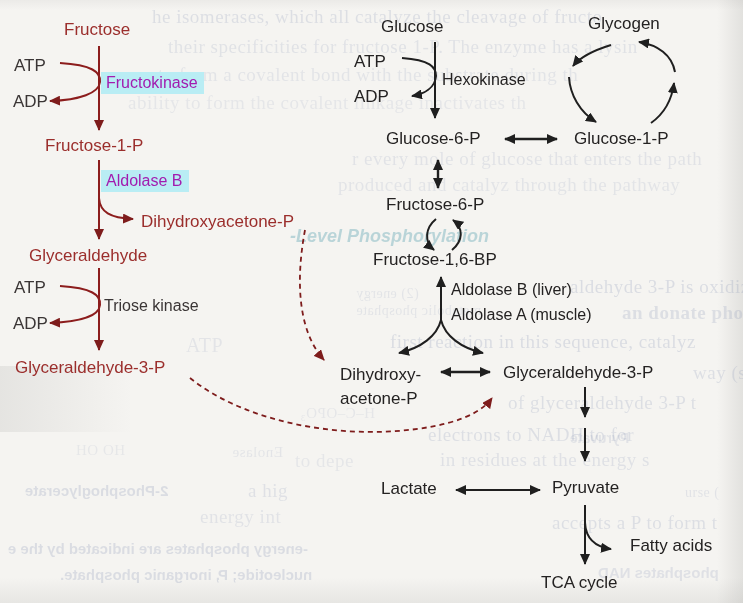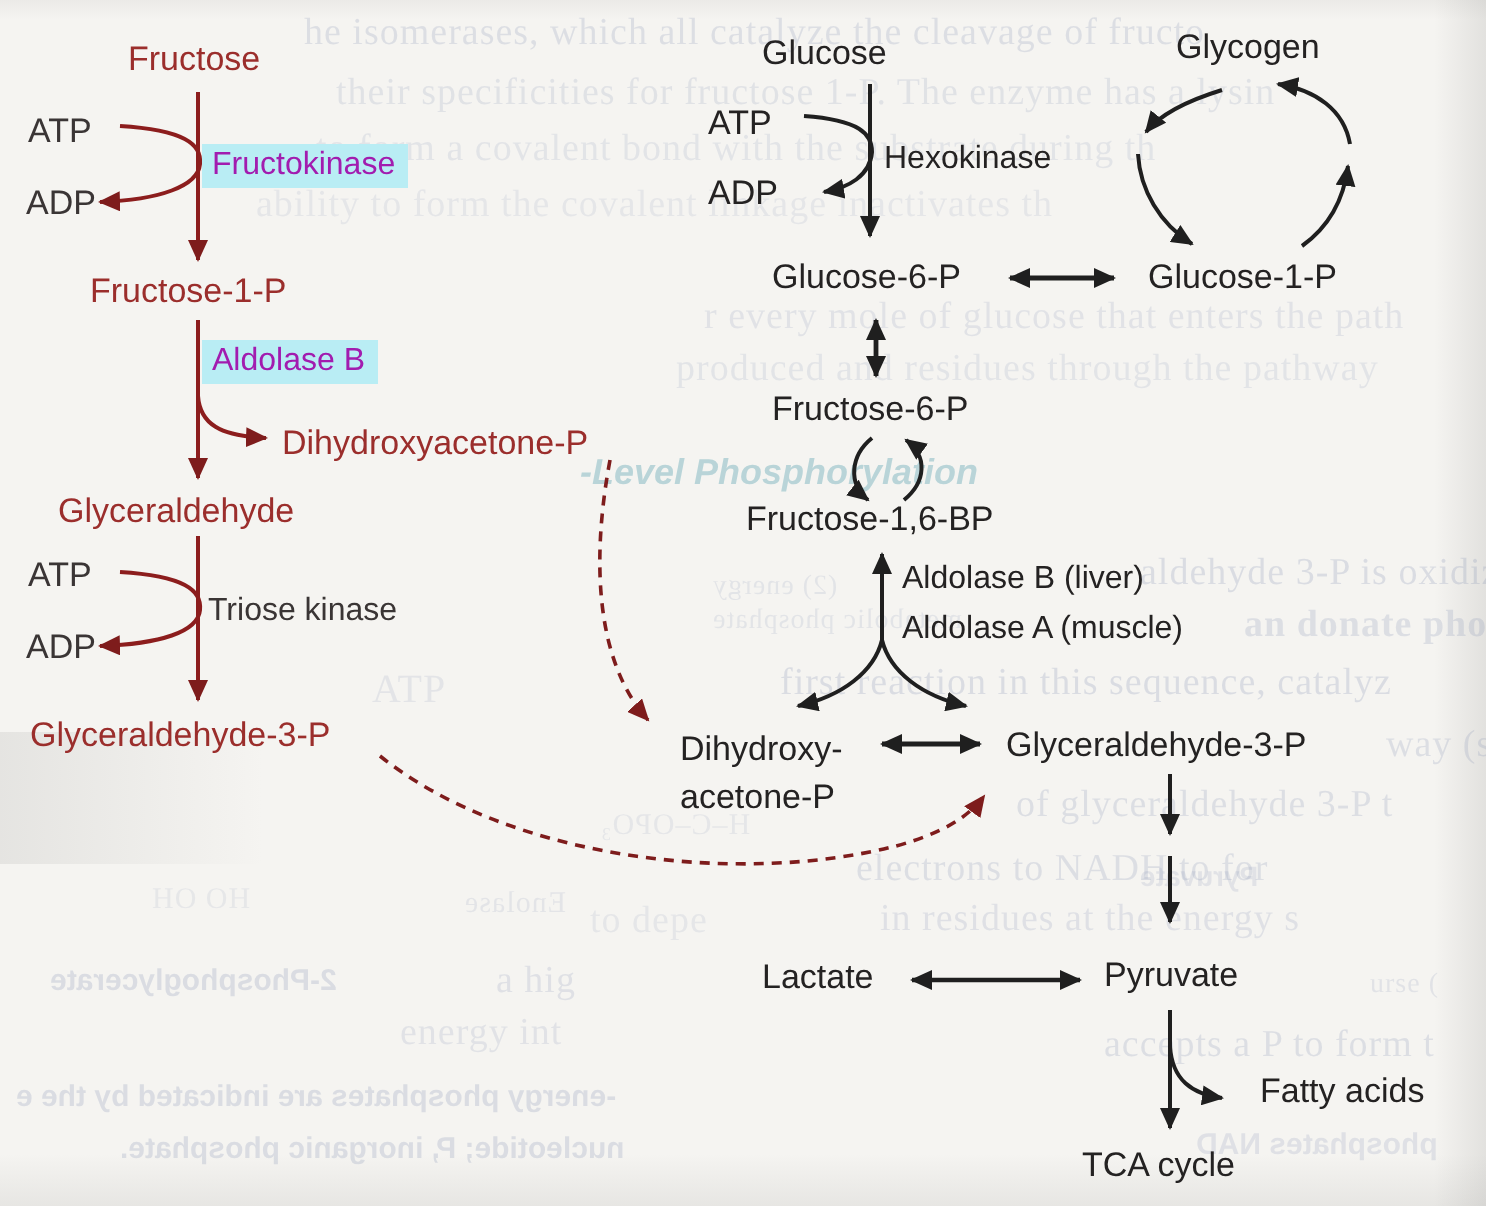--- a/index.html
+++ b/index.html
@@ -52,21 +52,21 @@
   <div class="wash" id="wash-left-band"></div>
   <div class="wash" id="wash-right-edge"></div>
   <div class="wash" id="wash-bottom"></div>
 
   <div id="bleed-layer">
       <div class="bleed" style="left: 152px; top: 6px; font-size: 19px; opacity: 0.2;">he isomerases, which all catalyze the cleavage of fructo</div>
       <div class="bleed" style="left: 168px; top: 36px; font-size: 19px; opacity: 0.17;">their specificities for fructose 1-P. The enzyme has a lysin</div>
       <div class="bleed" style="left: 158px; top: 64px; font-size: 19px; opacity: 0.15;">to form a covalent bond with the substrate during th</div>
       <div class="bleed" style="left: 352px; top: 148px; font-size: 19px; opacity: 0.16;">r every mole of glucose that enters the path</div>
       <div class="bleed" style="left: 128px; top: 92px; font-size: 19px; opacity: 0.13;">ability to form the covalent linkage inactivates th</div>
-      <div class="bleed" style="left: 338px; top: 174px; font-size: 19px; opacity: 0.15;">produced and residues through the pathway</div>
+      <div class="bleed" style="left: 338px; top: 174px; font-size: 19px; opacity: 0.15;">produced and catalyz through the pathway</div>
       <div class="bleed b i" style="left: 290px; top: 226px; font-size: 18px; opacity: 0.5; color: rgb(127, 182, 192);">-Level Phosphorylation</div>
       <div class="bleed" style="left: 570px; top: 276px; font-size: 19px; opacity: 0.22;">aldehyde 3-P is oxidized an</div>
       <div class="bleed" style="left: 622px; top: 302px; font-size: 19px; opacity: 0.2; font-weight: bold;">an donate pho</div>
       <div class="bleed" style="left: 390px; top: 331px; font-size: 19px; opacity: 0.22;">first reaction in this sequence, catalyz</div>
       <div class="bleed" style="left: 186px; top: 334px; font-size: 20px; opacity: 0.14;">ATP</div>
       <div class="bleed mir" style="left: 356px; top: 286px; font-size: 14px; opacity: 0.15;">(2) energy</div>
       <div class="bleed mir" style="left: 356px; top: 303px; font-size: 14px; opacity: 0.15;">metabolic phosphate</div>
       <div class="bleed" style="left: 693px; top: 362px; font-size: 19px; opacity: 0.2;">way (se</div>
       <div class="bleed" style="left: 508px; top: 392px; font-size: 19px; opacity: 0.2;">of glyceraldehyde 3-P t</div>
       <div class="bleed" style="left: 428px; top: 424px; font-size: 19px; opacity: 0.2;">electrons to NADH to for</div>

